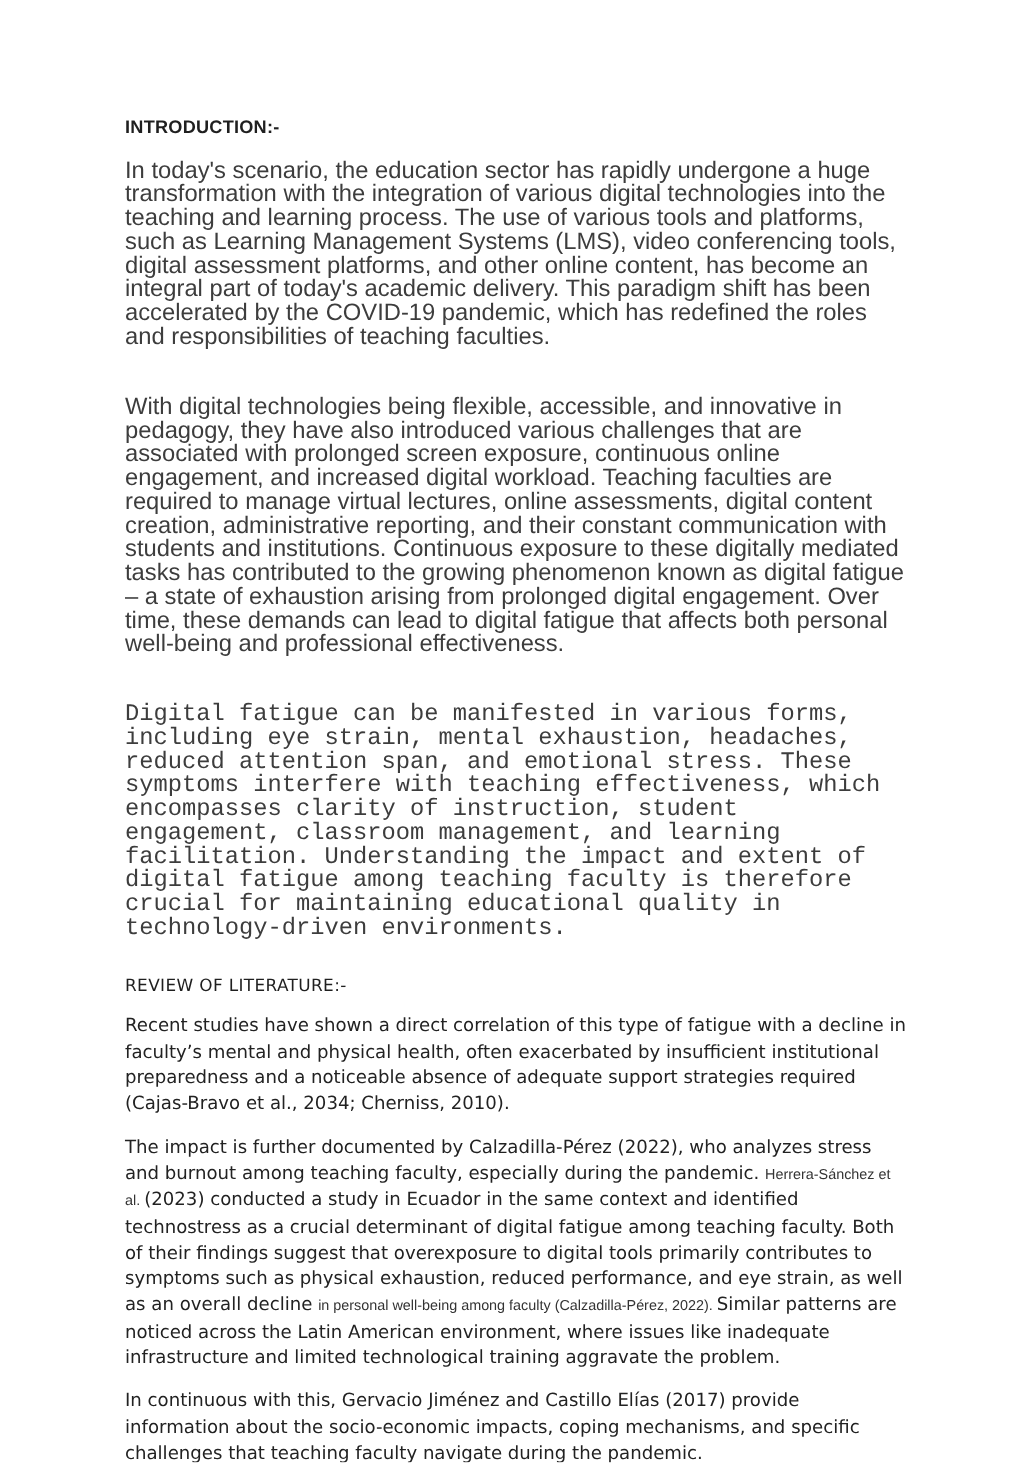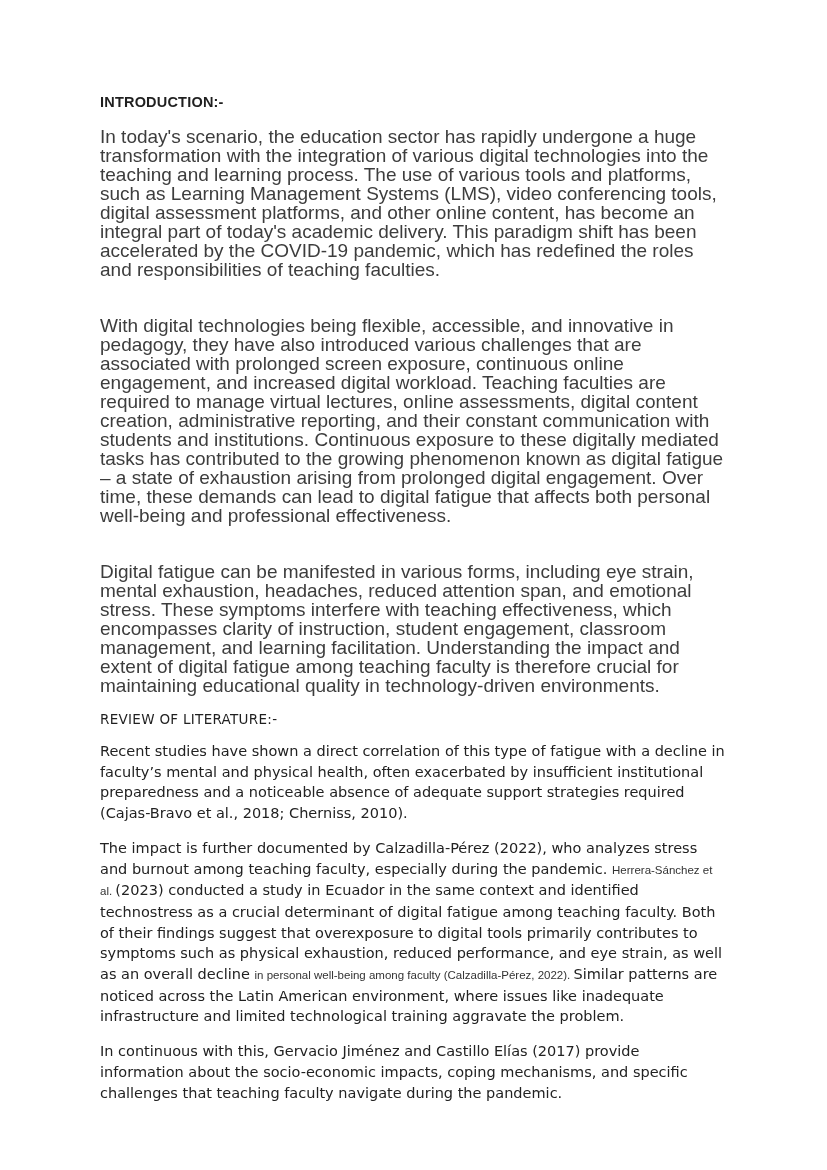--- a/index.html
+++ b/index.html
@@ -25,21 +25,22 @@
     margin: 0 0 17px 0;
   }
   .intro-para {
     font-family: "Liberation Sans", sans-serif;
     font-size: 19px;
     line-height: 19px;
     color: var(--intro-ink, #3d3d3d);
     margin: 0 0 37px 0;
   }
   .intro-para.last {
-    margin-bottom: 16px;
+    margin-bottom: 29px;
+    font-family: Liberation Mono, monospace;
   }
   .review-heading {
     font-family: "DejaVu Sans", sans-serif;
     font-size: 13.5px;
     font-weight: 500;
     letter-spacing: 0.3px;
     color: var(--heading-ink, #1f1f1f);
     margin: 0 0 14px 0;
   }
   .review-para {
@@ -63,19 +64,19 @@
   <h1 class="intro-heading">INTRODUCTION:-</h1>
 
   <p class="intro-para">In today's scenario, the education sector has rapidly undergone a huge transformation with the integration of various digital technologies into the teaching and learning process. The use of various tools and platforms, such as Learning Management Systems (LMS), video conferencing tools, digital assessment platforms, and other online content, has become an integral part of today's academic delivery. This paradigm shift has been accelerated by the COVID-19 pandemic, which has redefined the roles and responsibilities of teaching faculties.</p>
 
   <p class="intro-para">With digital technologies being flexible, accessible, and innovative in pedagogy, they have also introduced various challenges that are associated with prolonged screen exposure, continuous online engagement, and increased digital workload. Teaching faculties are required to manage virtual lectures, online assessments, digital content creation, administrative reporting, and their constant communication with students and institutions. Continuous exposure to these digitally mediated tasks has contributed to the growing phenomenon known as digital fatigue – a state of exhaustion arising from prolonged digital engagement. Over time, these demands can lead to digital fatigue that affects both personal well-being and professional effectiveness.</p>
 
   <p class="intro-para last">Digital fatigue can be manifested in various forms, including eye strain, mental exhaustion, headaches, reduced attention span, and emotional stress. These symptoms interfere with teaching effectiveness, which encompasses clarity of instruction, student engagement, classroom management, and learning facilitation. Understanding the impact and extent of digital fatigue among teaching faculty is therefore crucial for maintaining educational quality in technology-driven environments.</p>
 
   <h2 class="review-heading">REVIEW OF LITERATURE:-</h2>
 
-  <p class="review-para">Recent studies have shown a direct correlation of this type of fatigue with a decline in faculty’s mental and physical health, often exacerbated by insufficient institutional preparedness and a noticeable absence of adequate support strategies required (Cajas-Bravo et al., 2018; Cherniss, 2010).</p>
+  <p class="review-para">Recent studies have shown a direct correlation of this type of fatigue with a decline in faculty’s mental and physical health, often exacerbated by insufficient institutional preparedness and a noticeable absence of adequate support strategies required (Cajas-Bravo et al., 2034; Cherniss, 2010).</p>
 
   <p class="review-para"><span>The impact is further documented by Calzadilla-Pérez (2022), who analyzes stress and burnout among teaching faculty, especially during the pandemic. </span><span class="run-small">Herrera-Sánchez et al. </span><span>(2023) conducted a study in Ecuador in the same context and identified technostress as a crucial determinant of digital fatigue among teaching faculty. Both of their findings suggest that overexposure to digital tools primarily contributes to symptoms such as physical exhaustion, reduced performance, and eye strain, as well as an overall decline </span><span class="run-small">in personal well-being among faculty (Calzadilla-Pérez, 2022). </span><span>Similar patterns are noticed across the Latin American environment, where issues like inadequate infrastructure and limited technological training aggravate the problem.</span></p>
 
   <p class="review-para">In continuous with this, Gervacio Jiménez and Castillo Elías (2017) provide information about the socio-economic impacts, coping mechanisms, and specific challenges that teaching faculty navigate during the pandemic.</p>
 
 </div>
 
 </body></html>

